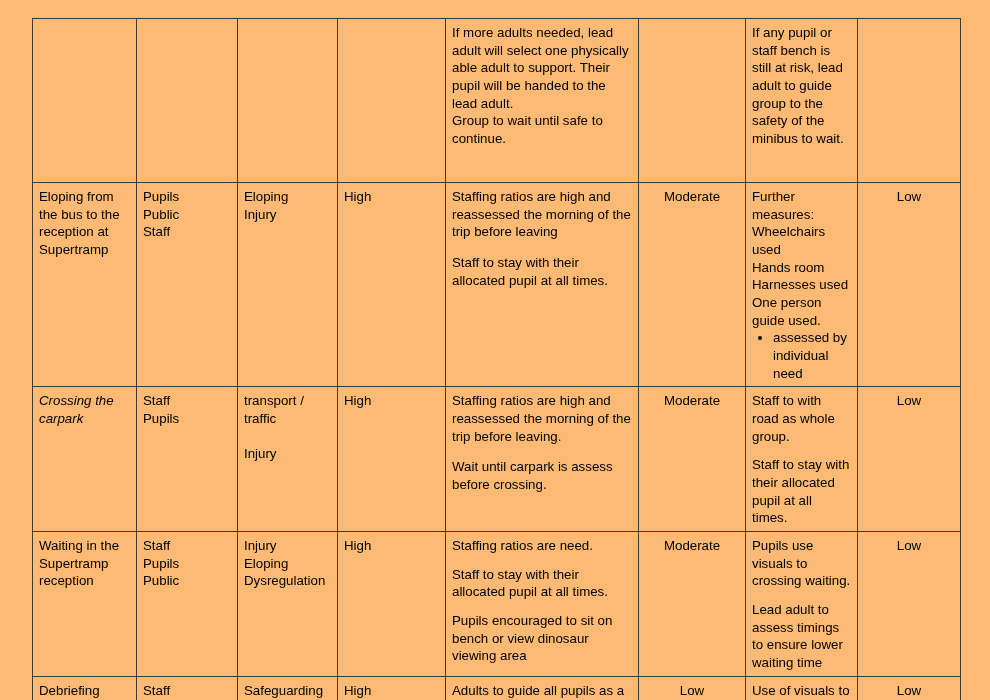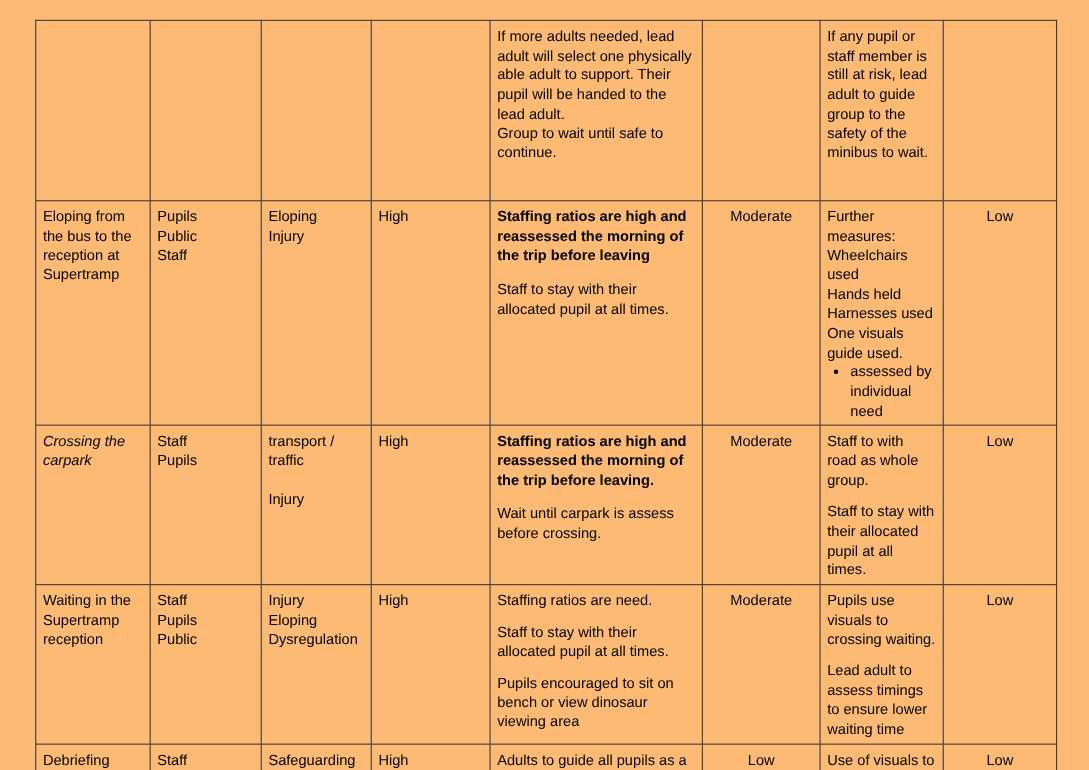--- a/index.html
+++ b/index.html
@@ -49,21 +49,21 @@
   
   td.vmid { vertical-align: middle; }
   td.vtop { vertical-align: top; }
   td.center { text-align: center; }
 
   
   td.small { font-size: 10.7px; line-height: 1.32; }
   td.tiny  { font-size: 11.3px; line-height: 1.3; }
 
   p.line { margin: 0; }
-  p.gap { margin: 0 0 13px 0; font-weight: bold; }
+  p.gap { margin: 0 0 13px 0; }
   p.gapsm { margin: 0 0 11px 0; }
 
   ul.bullets {
     margin: 0;
     padding-left: 21px;
     list-style: disc;
   }
   ul.bullets li { margin: 0; padding: 0; }
 
   .r1 td { height: 164px; }
@@ -104,21 +104,21 @@
           <span></span>
         </td>
         <td class="vtop">
           <p class="line">If more adults needed, lead adult will select one physically able adult to support. Their pupil will be handed to the lead adult.</p>
           <p class="line">Group to wait until safe to continue.</p>
         </td>
         <td class="vmid center">
           <span></span>
         </td>
         <td class="vtop">
-          <p class="line">If any pupil or staff member is still at risk, lead adult to guide group to the safety of the minibus to wait.</p>
+          <p class="line">If any pupil or staff bench is still at risk, lead adult to guide group to the safety of the minibus to wait.</p>
         </td>
         <td class="vmid center">
           <span></span>
         </td>
       </tr>
 
       <tr class="r2">
         <td class="vmid">
           <span class="nl" style="white-space: pre-line;">Eloping from the bus to the reception at Supertramp</span>
         </td>
@@ -137,23 +137,23 @@
         <td class="vtop">
           <p class="gap">Staffing ratios are high and reassessed the morning of the trip before leaving</p>
           <p class="line">Staff to stay with their allocated pupil at all times.</p>
         </td>
         <td class="vmid center">
           <span>Moderate</span>
         </td>
         <td class="vtop tiny">
           <p class="line">Further measures:</p>
           <p class="line">Wheelchairs used</p>
-          <p class="line">Hands held</p>
+          <p class="line">Hands room</p>
           <p class="line">Harnesses used</p>
-          <p class="line">One visuals guide used.</p>
+          <p class="line">One person guide used.</p>
           <ul class="bullets">
             <li>assessed by individual need</li>
           </ul>
         </td>
         <td class="vmid center">
           <span>Low</span>
         </td>
       </tr>
 
       <tr class="r3">

